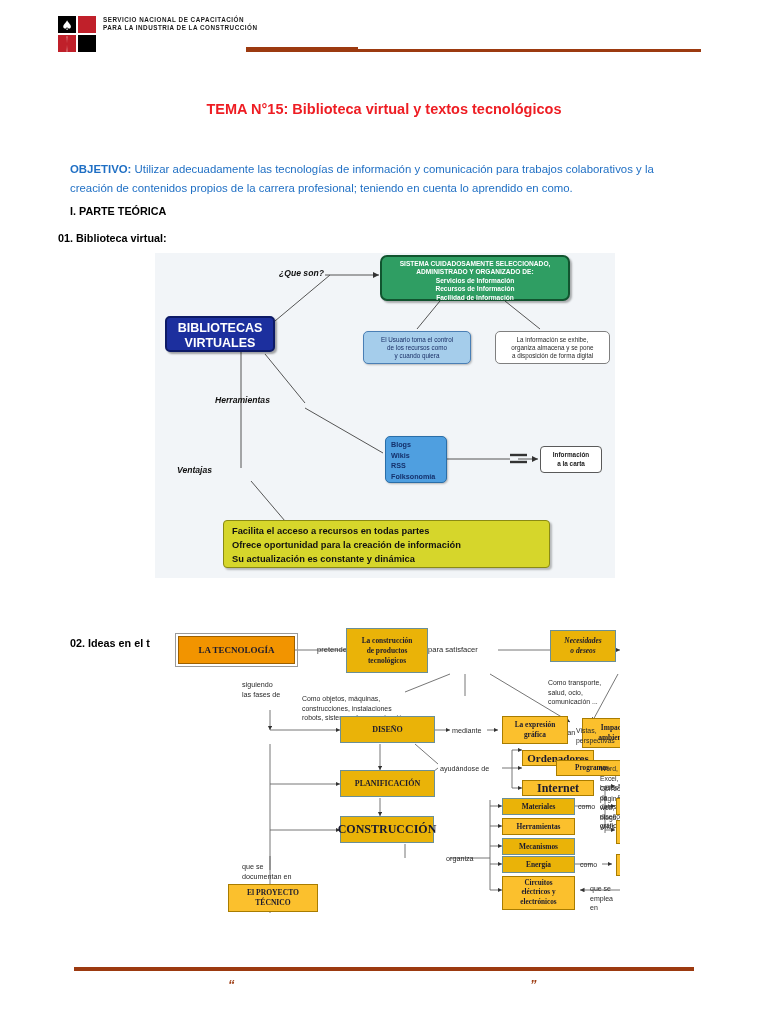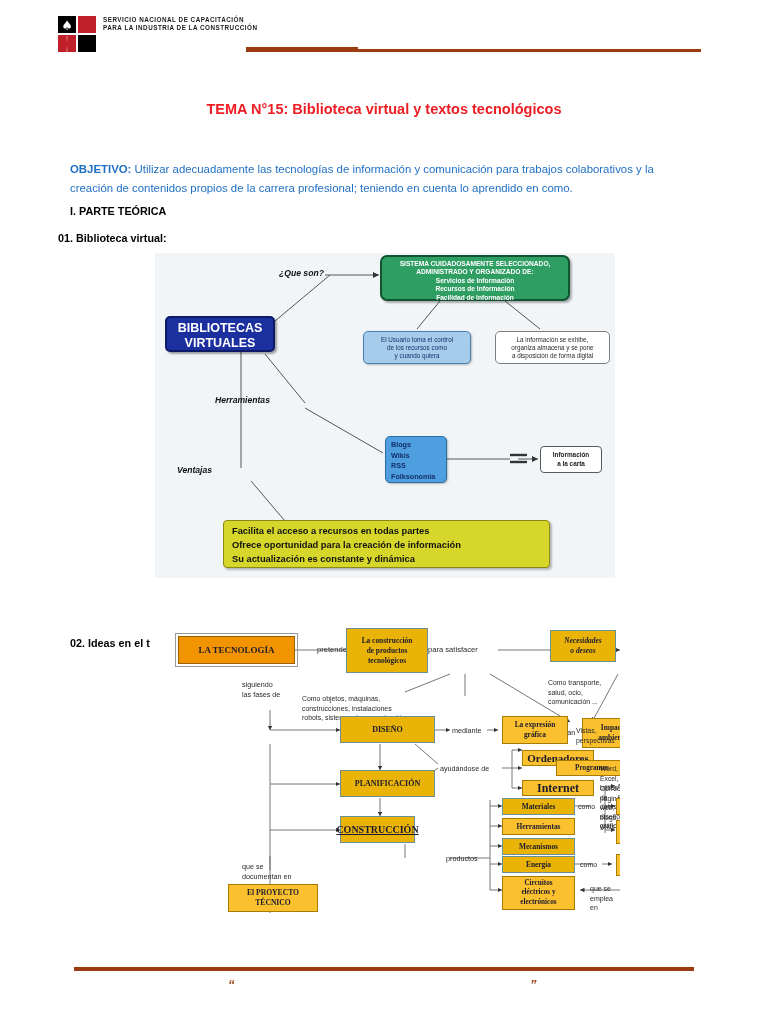--- a/index.html
+++ b/index.html
@@ -543,31 +543,31 @@
       </div>
     <div class="b2 yellow" style="left:372px; top:162px; width:72px; height:16px; font-size:12px;">
         <span>Internet</span>
       </div>
     <div class="t2" style="left:450px; top:146px; font-size:6.8px;">Word, Excel, bases de datos, diseño gráfico</div>
     <div class="t2" style="left:450px; top:166px; font-size:6.8px;">Correo, páginas web, blogs, wikis</div>
 
     <div class="b2 blue" style="left:190px; top:152px; width:95px; height:27px; font-size:8px;">
         <span>PLANIFICACIÓN</span>
       </div>
-    <div class="b2 blue" style="left:190px; top:198px; width:75px; height:27px; font-size:10px;text-decoration:underline;">
+    <div class="b2 blue" style="left:190px; top:198px; width:94px; height:27px; font-size:12px;">
         <span>CONSTRUCCIÓN</span>
       </div>
 
     <div class="t2" style="left:92px; top:244px; font-size:7.2px; white-space:pre-line;">que se
 documentan en</div>
     <div class="b2 yellow" style="left:78px; top:266px; width:90px; height:28px; font-size:7.6px; line-height:10px;">
         <span style="white-space:pre-line">El PROYECTO
 TÉCNICO</span>
       </div>
-    <div class="t2" style="left:296px; top:236px; font-size:7.2px;">productos</div>
+    <div class="t2" style="left:296px; top:236px; font-size:7.2px;">organiza</div>
 
     <div class="b2 blue" style="left:352px; top:180px; width:73px; height:17px; font-size:7.4px;">
         <span>Materiales</span>
       </div>
     <div class="b2 yellow" style="left:352px; top:200px; width:73px; height:17px; font-size:7.4px;">
         <span>Herramientas</span>
       </div>
     <div class="b2 blue" style="left:352px; top:220px; width:73px; height:17px; font-size:7.4px;">
         <span>Mecanismos</span>
       </div>

